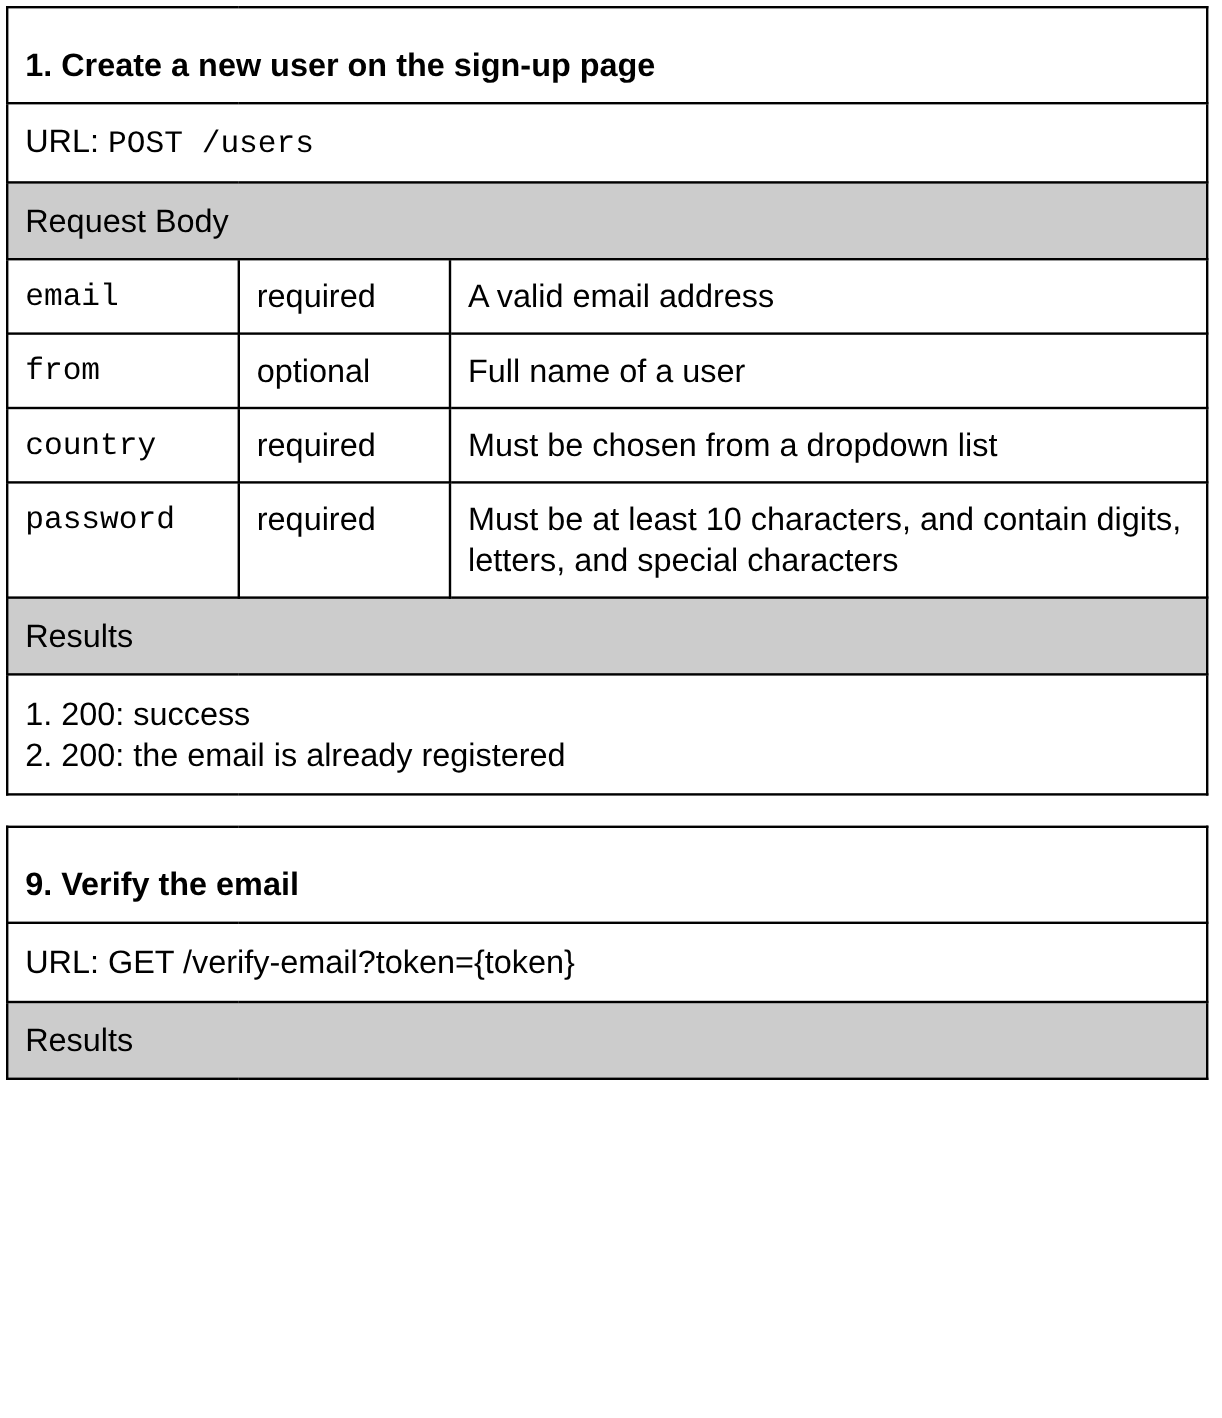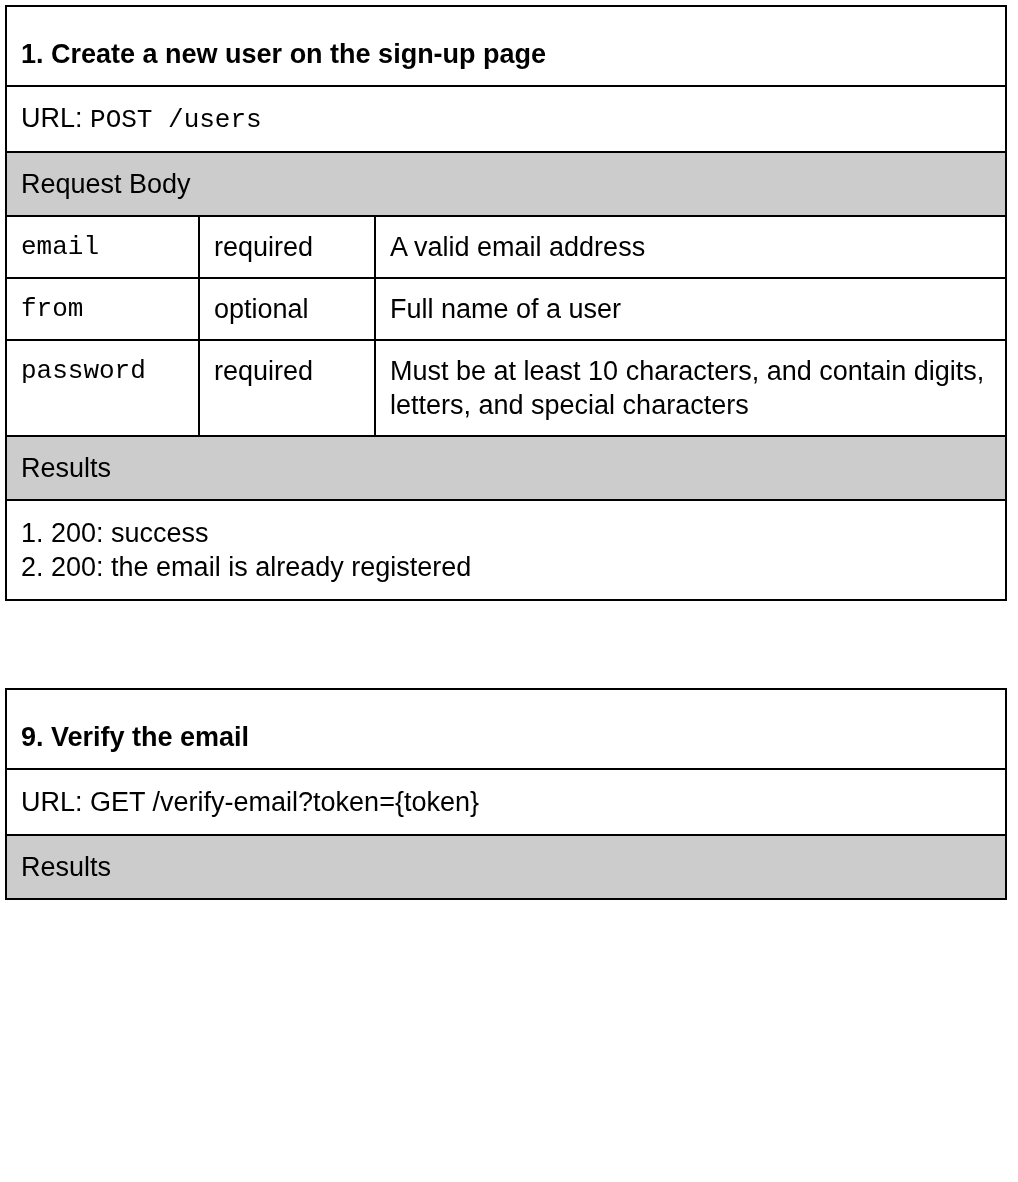--- a/index.html
+++ b/index.html
@@ -42,20 +42,25 @@
     <td class="mono">email</td>
     <td>required</td>
     <td>A valid email address</td>
   </tr>
   <tr class="param">
     <td class="mono">from</td>
     <td>optional</td>
     <td>Full name of a user</td>
   </tr>
   <tr class="param">
+    <td class="mono">country</td>
+    <td>required</td>
+    <td>Must be chosen from a dropdown list</td>
+  </tr>
+  <tr class="param">
     <td class="mono">password</td>
     <td>required</td>
     <td>Must be at least 10 characters, and contain digits, letters, and special characters</td>
   </tr>
   <tr class="section">
     <td colspan="3">Results</td>
   </tr>
   <tr class="results">
     <td colspan="3">
       <ul class="results-list">

